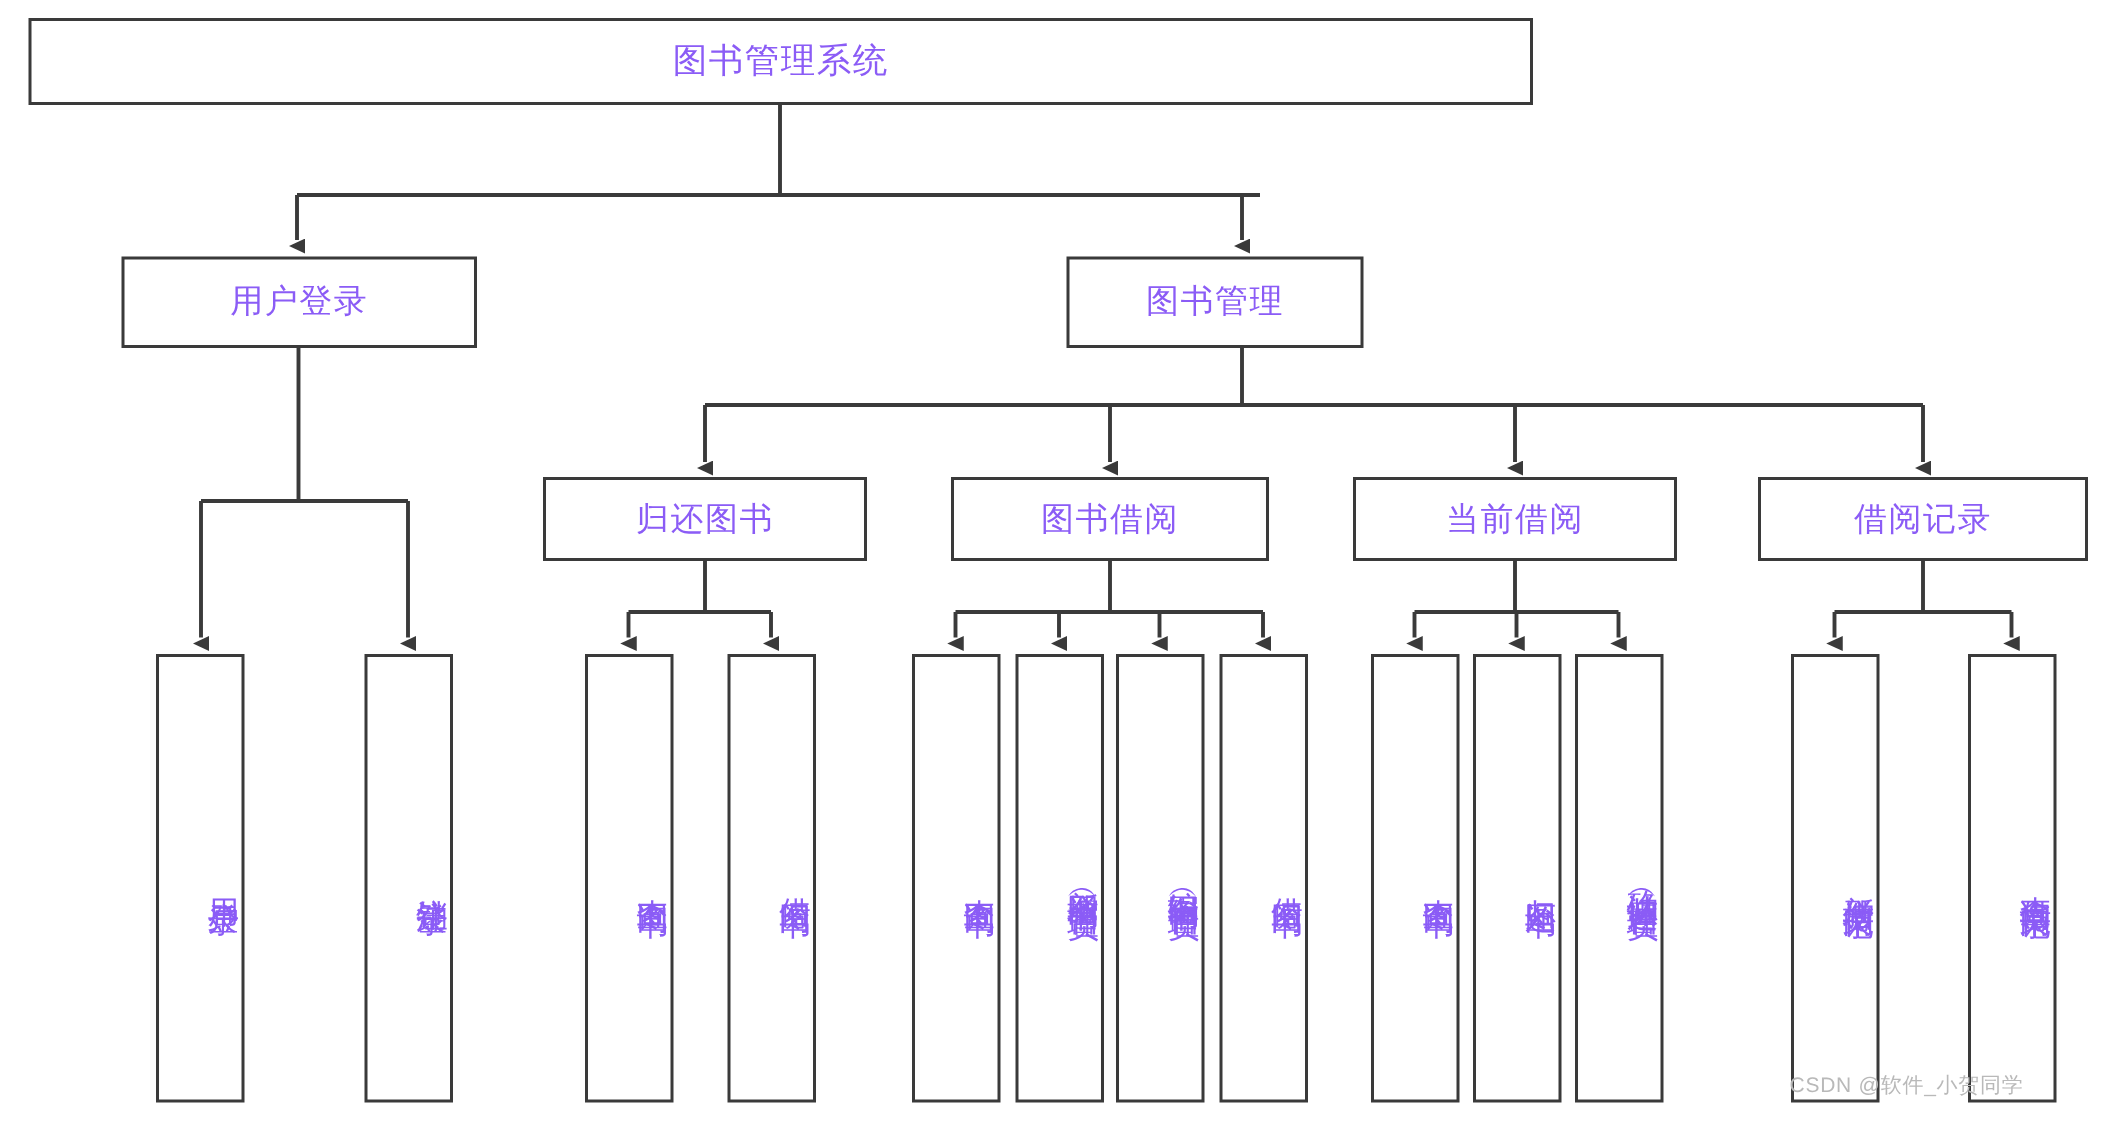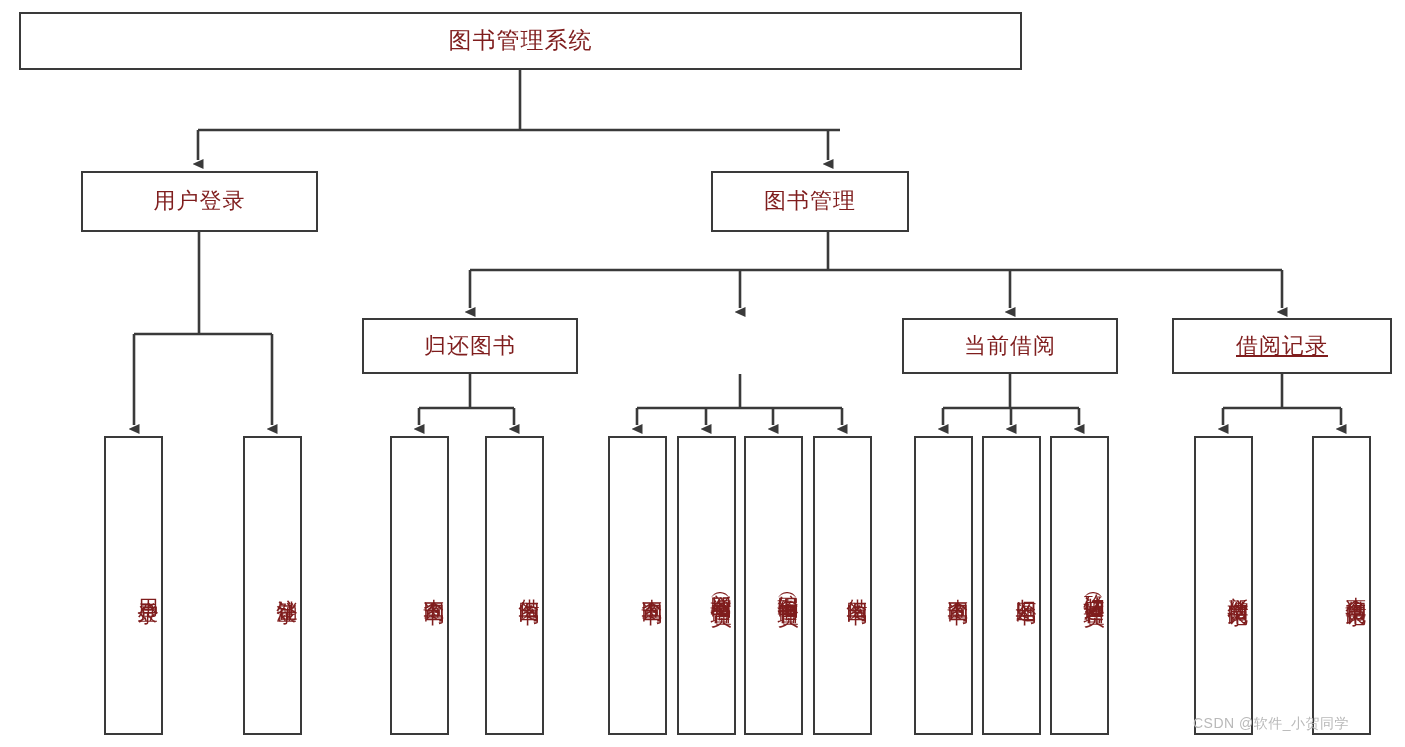--- a/index.html
+++ b/index.html
@@ -26,21 +26,21 @@
     pointer-events: none;
   }
   .node {
     position: absolute;
     box-sizing: border-box;
     border: 2px solid #3a3a3a;
     background: #ffffff;
     display: flex;
     align-items: center;
     justify-content: center;
-    color: #7f1d1d;
+    color: #8b5cf6;
   }
   .node.horiz {
     font-size: 22px;
     letter-spacing: 1px;
     line-height: 1.2;
     white-space: nowrap;
   }
   .node.vert {
     writing-mode: vertical-rl;
     text-orientation: upright;
@@ -126,24 +126,25 @@
   </svg>
 
   <div class="node horiz" id="root-node" style="left:19px; top:12px; width:1003px; height:58px;">图书管理系统</div>
 
   <div class="node horiz" style="left:81px; top:171px; width:237px; height:61px;">用户登录</div>
 
   <div class="node horiz" style="left:711px; top:171px; width:198px; height:61px;">图书管理</div>
 
   <div class="node horiz" style="left:362px; top:318px; width:216px; height:56px;">归还图书</div>
 
+  <div class="node horiz" style="left:634px; top:318px; width:212px; height:56px;">图书借阅</div>
 
   <div class="node horiz" style="left:902px; top:318px; width:216px; height:56px;">当前借阅</div>
 
-  <div class="node horiz" style="left:1172px; top:318px; width:220px; height:56px;text-decoration:underline;">借阅记录</div>
+  <div class="node horiz" style="left:1172px; top:318px; width:220px; height:56px;">借阅记录</div>
 
   <div class="node vert" style="left:104px; top:436px; width:59px; height:299px;">
     <span>用户登录</span>
   </div>
 
   <div class="node vert" style="left:243px; top:436px; width:59px; height:299px;">
     <span>注销登录</span>
   </div>
 
   <div class="node vert" style="left:390px; top:436px; width:59px; height:299px;">

